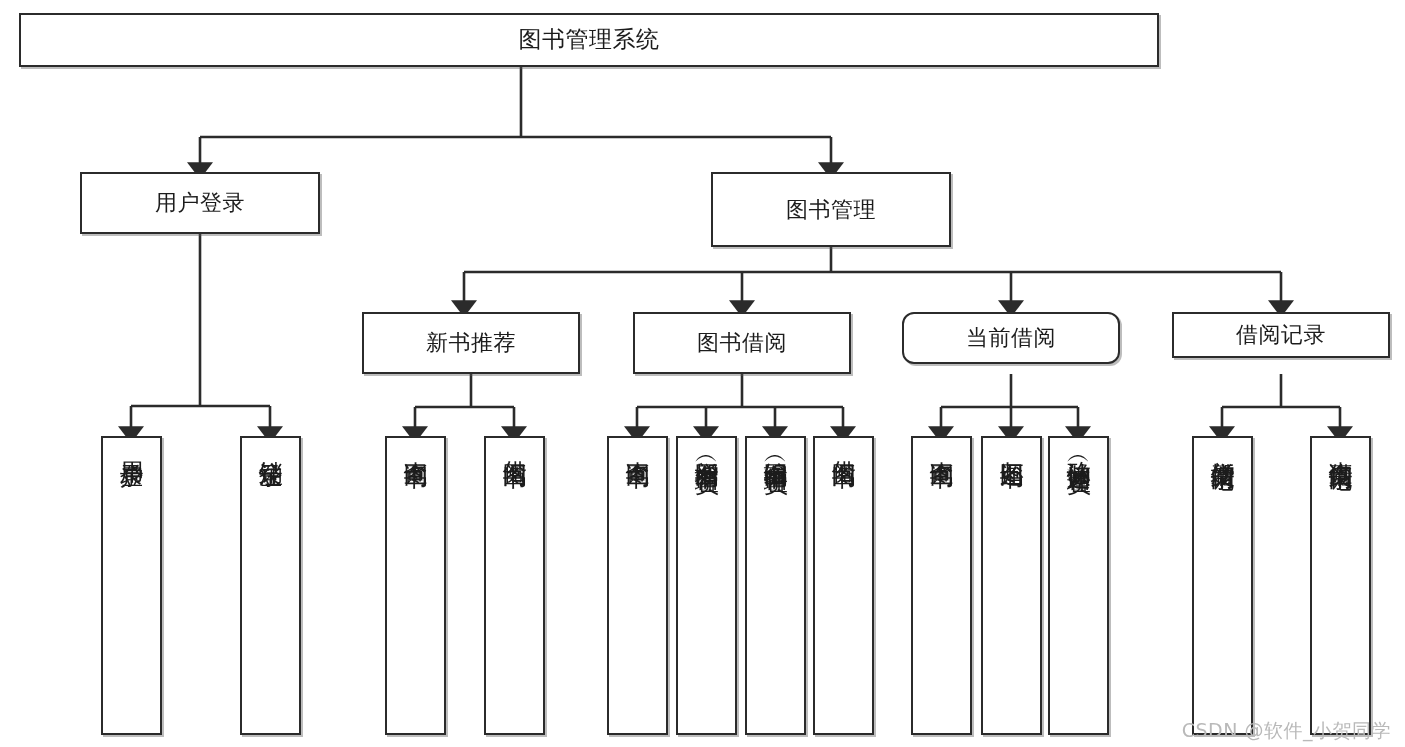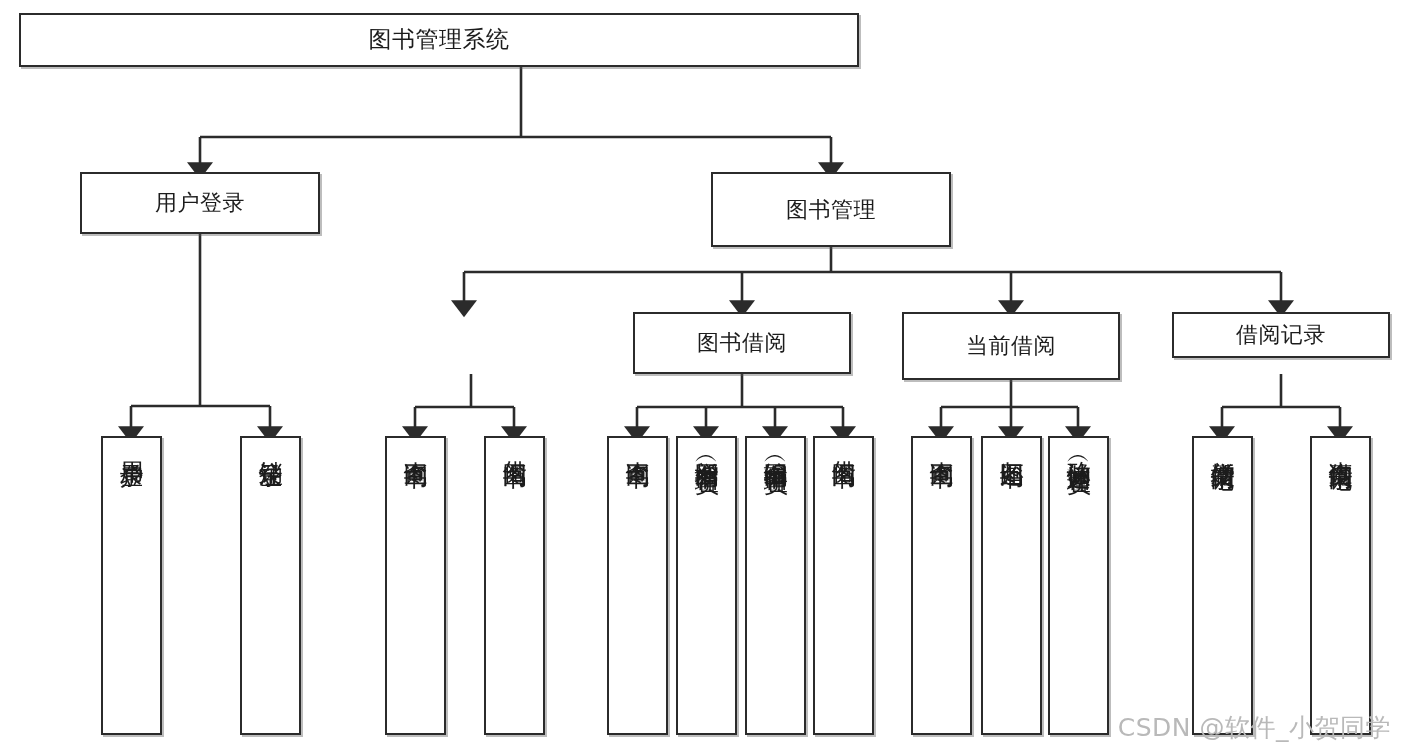--- a/index.html
+++ b/index.html
@@ -57,21 +57,21 @@
     line-height: 1.02;
     letter-spacing: 1.5px;
     white-space: normal;
     max-height: 100%;
     text-align: left;
   }
   .watermark {
     position: absolute;
     right: 14px;
     bottom: 3px;
-    font-size: 25px;
+    font-size: 19px;
     color: #b9b9b9;
     letter-spacing: 0.5px;
     z-index: 5;
     white-space: nowrap;
     margin-left: 47px;
   }
 </style>
 </head>
 <body>
 
@@ -122,35 +122,38 @@
       <path d="M1011,407 L1011,432" marker-end="url(#arrow)"></path>
       <path d="M1078,407 L1078,432" marker-end="url(#arrow)"></path>
 
       <path d="M1281,374 L1281,407"></path>
       <path d="M1222,407 L1340,407"></path>
       <path d="M1222,407 L1222,432" marker-end="url(#arrow)"></path>
       <path d="M1340,407 L1340,432" marker-end="url(#arrow)"></path>
     </g>
   </svg>
 
-  <div class="node root" style="left:19px; top:13px; width:840px; height:54px;">
+  <div class="node root" style="left:19px; top:13px; width:1140px; height:54px;">
     <span class="label">图书管理系统</span>
   </div>
 
   <div class="node" style="left:80px; top:172px; width:240px; height:62px;">
     <span class="label">用户登录</span>
   </div>
   <div class="node" style="left:711px; top:172px; width:240px; height:75px;">
     <span class="label">图书管理</span>
   </div>
 
+  <div class="node" style="left:362px; top:312px; width:218px; height:62px;">
+    <span class="label">新书推荐</span>
+  </div>
   <div class="node" style="left:633px; top:312px; width:218px; height:62px;">
     <span class="label">图书借阅</span>
   </div>
-  <div class="node" style="left:902px; top:312px; width:218px; height:68px;">
+  <div class="node" style="left:902px; top:312px; width:218px; height:52px;border-radius:12px;">
     <span class="label">当前借阅</span>
   </div>
   <div class="node" style="left:1172px; top:312px; width:218px; height:46px;">
     <span class="label">借阅记录</span>
   </div>
 
   <div class="node leaf" style="left:101px; top:436px; width:61px; height:299px;">
     <span class="label">用户登录</span>
   </div>
   <div class="node leaf" style="left:240px; top:436px; width:61px; height:299px;">

